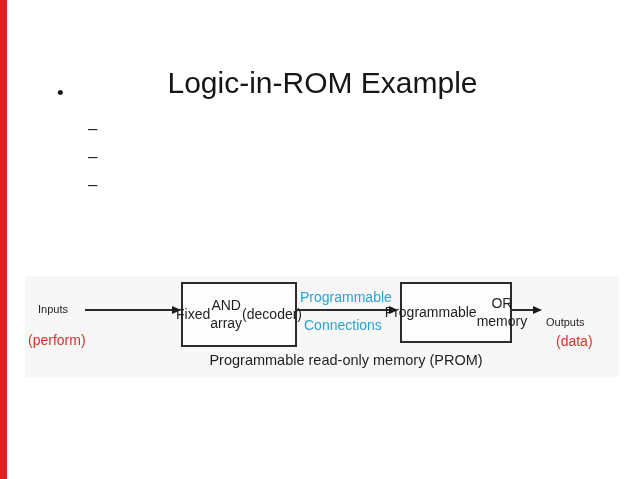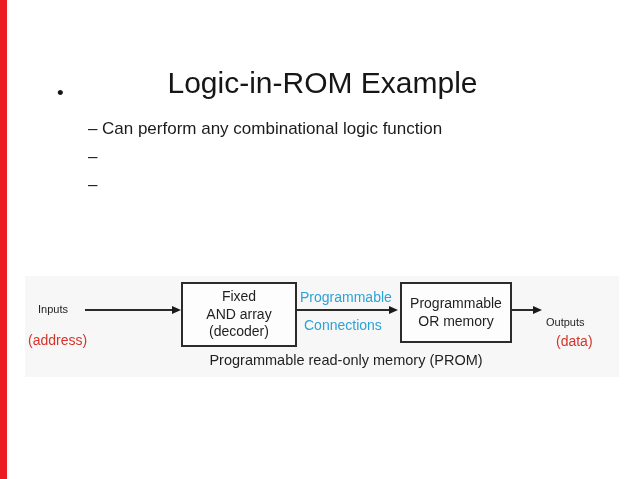--- a/index.html
+++ b/index.html
@@ -42,21 +42,21 @@
   .red-label{font-size:14px;color:var(--label-red,#d5342a);}
   .blue-label{font-size:14px;color:var(--connection-blue,#2ba3d7);}
   .h-line{position:absolute;height:2px;background:#2a2a2a;}
   .arrow-head{
     position:absolute;width:0;height:0;
     border-top:4px solid transparent;border-bottom:4px solid transparent;
     border-left:9px solid #1a1a1a;
   }
   .dbox{
     position:absolute;border:2px solid #2b2b2b;background:#fdfdfd;
-    display:flex;flex-direction:column;align-items:center;justify-content:center;
+    display:flex;align-items:center;justify-content:center;
     text-align:center;line-height:17.5px;font-size:14px;
   }
   .box1{left:156px;top:6px;width:112px;height:61px;}
   .box2{left:375px;top:6px;width:108px;height:57px;}
   .caption{
     position:absolute;left:24px;top:76px;width:594px;
     text-align:center;font-size:14.5px;color:#1f1f1f;
   }
   .page-number{
     position:absolute;left:575px;top:442px;font-size:19px;color:#0f172a;margin-top:33px;
@@ -69,37 +69,36 @@
 
 <div class="slide-title">Logic-in-ROM Example</div>
 
 <div class="bullets">
   <div class="main-bullet">
     <span class="marker">•</span>
   </div>
   <div class="sub-bullets">
     <div class="sub-bullet">
       <span class="dash">–</span>
-      <span class="stext">Can perform any combinational logic function</span>
     </div>
     <div class="sub-bullet">
       <span class="dash">–</span>
     </div>
     <div class="sub-bullet">
       <span class="dash">–</span>
     </div>
   </div>
 </div>
 
 <div class="figure">
 
   <span class="fig-label io-label" style="left:13px;top:27px;">Inputs</span>
   <div class="h-line" style="left:60px;top:33px;width:90px;"></div>
   <div class="arrow-head" style="left:147px;top:30px;"></div>
-  <span class="fig-label red-label" style="left:3px;top:56px;">(address)</span>
+  <span class="fig-label red-label" style="left:3px;top:56px;">(perform)</span>
 
   <div class="dbox box1">
     <span>Fixed</span>
     <span>AND array</span>
     <span>(decoder)</span>
   </div>
 
   <div class="h-line" style="left:270px;top:33px;width:96px;"></div>
   <div class="arrow-head" style="left:364px;top:30px;"></div>
   <span class="fig-label blue-label" style="left:275px;top:13px;">Programmable</span>

